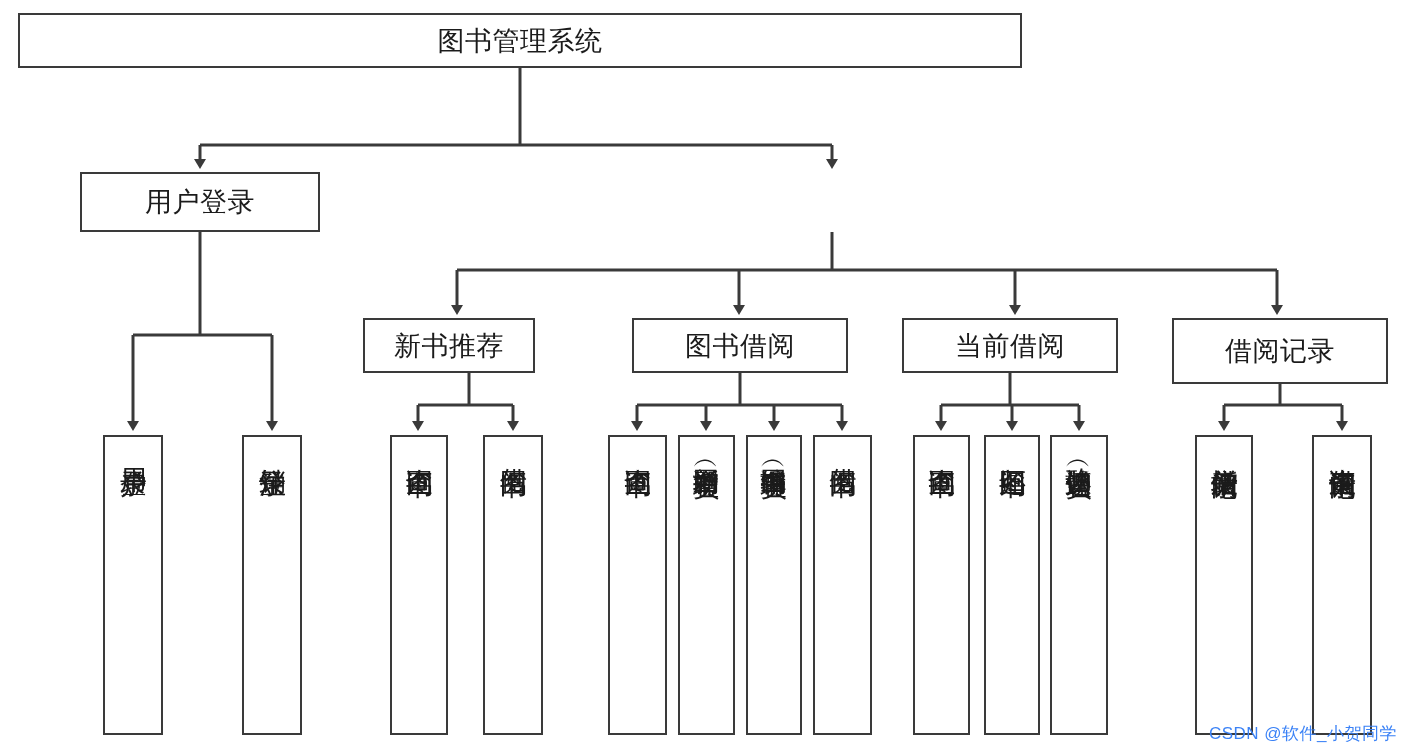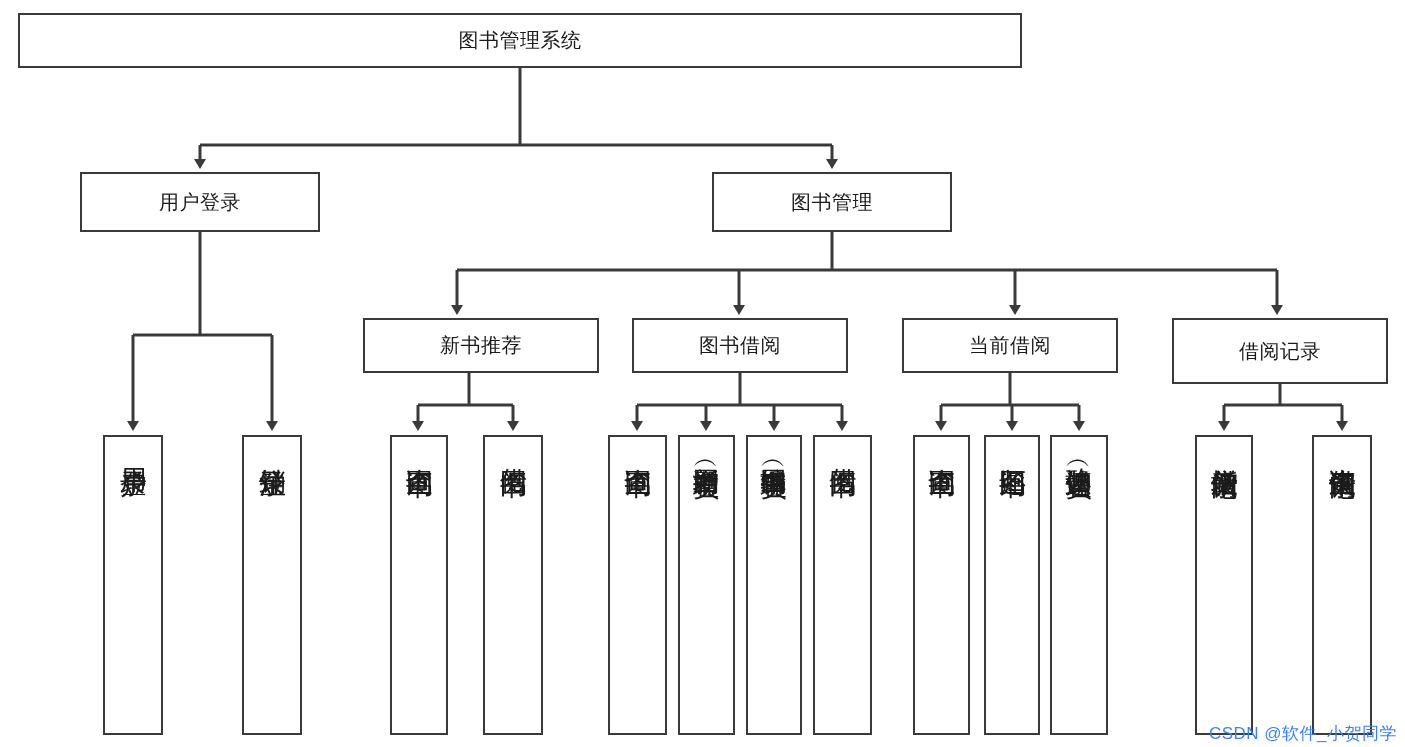--- a/index.html
+++ b/index.html
@@ -29,21 +29,21 @@
     position: absolute;
     box-sizing: border-box;
     border: 2px solid #3a3a3a;
     background: #ffffff;
     display: flex;
     align-items: center;
     justify-content: center;
     color: #1b1b1b;
   }
   .node.h {
-    font-size: 20px;
+    font-size: 27px;
     letter-spacing: 0.5px;
     font-family: Liberation Mono, monospace;
   }
   .node.v {
     align-items: flex-start;
     justify-content: center;
     padding-top: 10px;
   }
   .node.v .vtext {
     writing-mode: vertical-rl;
@@ -121,25 +121,22 @@
     </g>
   </svg>
 
   <div class="node h" style="left:18px; top:13px; width:1004px; height:55px;">
     <span>图书管理系统</span>
   </div>
 
   <div class="node h" style="left:80px; top:172px; width:240px; height:60px;">
     <span>用户登录</span>
   </div>
-  <div class="node h" style="left:712px; top:172px; width:240px; height:60px;">
-    <span>图书管理</span>
-  </div>
 
-  <div class="node h" style="left:363px; top:318px; width:236px; height:55px;">
+  <div class="node h" style="left:363px; top:318px; width:172px; height:55px;">
     <span>新书推荐</span>
   </div>
   <div class="node h" style="left:902px; top:318px; width:216px; height:55px;">
     <span>当前借阅</span>
   </div>
   <div class="node h" style="left:632px; top:318px; width:216px; height:55px;">
     <span>图书借阅</span>
   </div>
   <div class="node h" style="left:1172px; top:318px; width:216px; height:66px;">
     <span>借阅记录</span>

